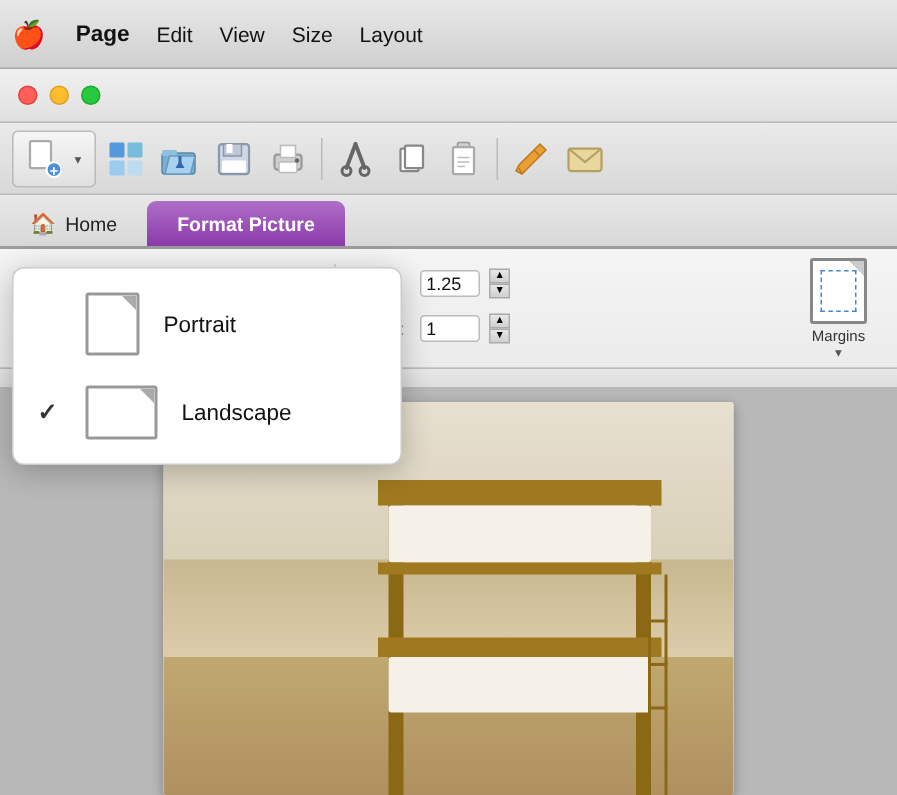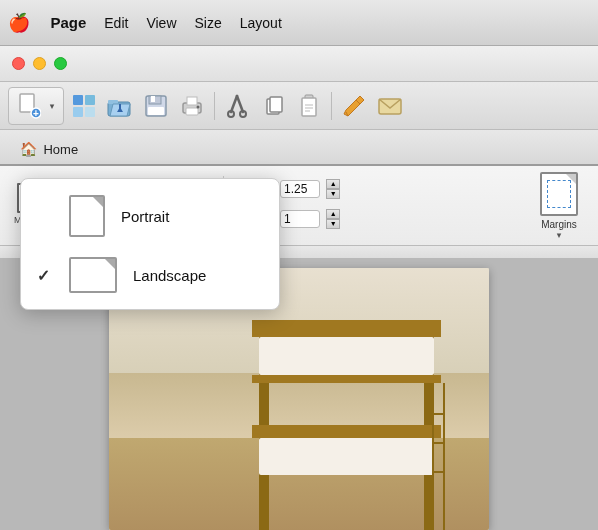--- a/index.html
+++ b/index.html
@@ -127,21 +127,21 @@
       align-items: center;
       padding: 0 10px;
       gap: 16px;
       position: relative;
     }
 
     
     .orientation-dropdown {
       position: absolute;
       top: 178px;
-      left: 20px;
+      left: 8px;
       width: 260px;
       background: white;
       border: 1px solid #ccc;
       border-radius: 8px;
       box-shadow: 0 4px 20px rgba(0,0,0,0.25);
       z-index: 100;
       padding: 6px 0;
     }
     .orientation-item {
       display: flex;
@@ -390,20 +390,23 @@
         <rect x="2" y="4" width="22" height="15" rx="2" fill="#e8d8a0" stroke="#b8a060" stroke-width="1.5"></rect>
         <polyline points="2,4 13,13 24,4" stroke="#b8a060" stroke-width="1.5" fill="none"></polyline>
       </svg>
     </div>
   </div>
 
   <div class="ribbon-tabs">
     <div class="ribbon-tab">
       <span class="tab-icon">🏠</span>
       <span>Home</span>
+    </div>
+    <div class="ribbon-tab active">
+      <span>Format Picture</span>
     </div>
   </div>
 
   <div class="ribbon-content">
 
     <div style="display:flex;flex-direction:column;align-items:flex-start;height:68px;justify-content:space-between;">
       <div style="display:flex;gap:8px;align-items:flex-end;flex:1;padding-top:4px;">
 
         <div style="display:flex;flex-direction:column;align-items:center;cursor:pointer;padding:2px 4px;border-radius:4px;">
           <div style="position:relative;width:26px;height:30px;border:2px solid #666;background:white;border-radius:1px;">

